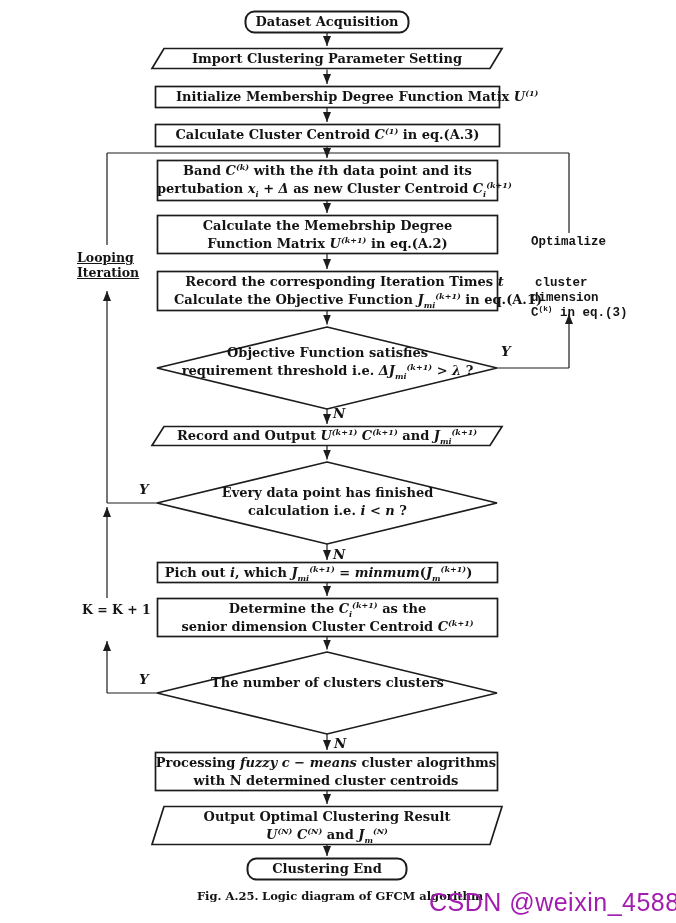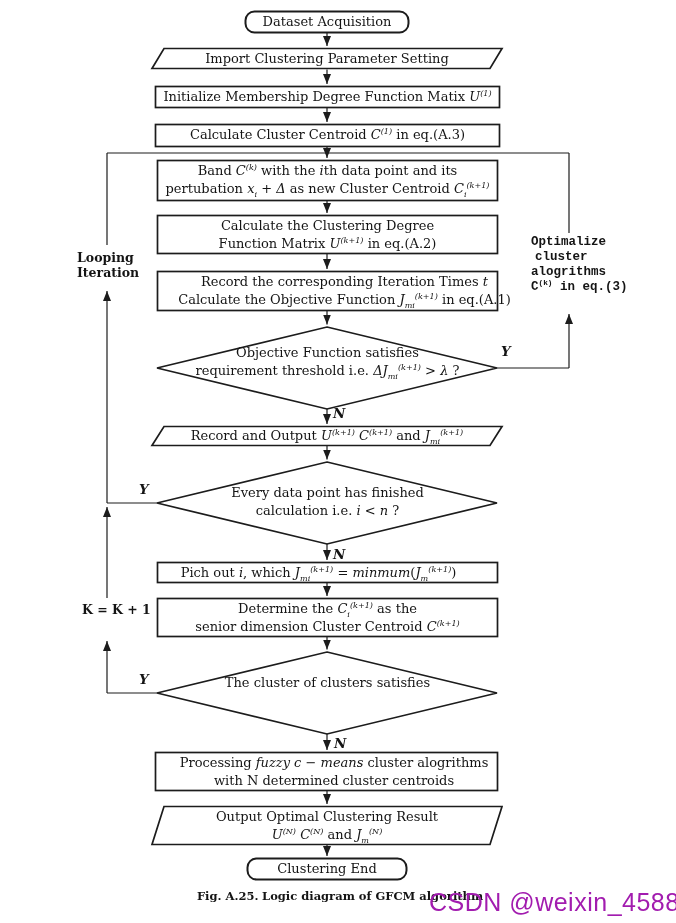--- a/index.html
+++ b/index.html
@@ -1,19 +1,19 @@
 <!DOCTYPE html>
 <html><head>
 <meta charset="utf-8">
 <style>
   html,body{margin:0;padding:0;background:#ffffff;}
   .stage{position:relative;width:676px;height:923px;background:#ffffff;overflow:hidden;
          font-family:"DejaVu Serif","Liberation Serif",serif;color:#141414;}
   .layer{position:absolute;left:0;top:0;}
-  .lbl{position:absolute;text-align:center;font-size:13px;line-height:18px;white-space:nowrap;color:#141414;}
+  .lbl{position:absolute;text-align:center;font-size:13px;line-height:18px;white-space:nowrap;color:#141414;font-weight:bold;}
   .lbl .ln{height:18px;}
   sup,sub{font-size:0.62em;line-height:0;}
   .side{position:absolute;font-weight:bold;font-size:12.5px;line-height:16px;text-align:left;white-space:nowrap;color:#141414;}
   .side .ln{height:15px;line-height:15px;}
   .yn{position:absolute;font-weight:bold;font-style:italic;font-size:13.5px;line-height:14px;color:#141414;}
   .caption{position:absolute;left:150px;top:889px;width:380px;text-align:center;font-size:11.5px;line-height:14px;white-space:nowrap;}
   .caption .b{font-weight:bold;text-align:center;}
   .caption .t{font-weight:bold;text-align:right;}
   .watermark{position:absolute;left:429px;top:888px;font-family:"Liberation Sans","DejaVu Sans",sans-serif;
              font-size:25px;letter-spacing:0.5px;color:#a21caf;white-space:nowrap;}
@@ -83,31 +83,31 @@
       <path class="cn" d="M497,368 H569"></path>
       <path class="cn" marker-end="url(#ah)" d="M569,368 V314"></path>
       <path class="cn" d="M569,233 V153"></path>
     </g>
   </svg>
 
   <div class="lbl" style="left:245px;top:13px;width:164px;">Dataset Acquisition</div>
 
   <div class="lbl" style="left:152px;top:50px;width:350px;">Import Clustering Parameter Setting</div>
 
-  <div class="lbl" style="left:155px;top:88px;width:345px;">Initialize Membership Degree Function Matix <i>U</i><sup><i>(1)</i></sup></div>
+  <div class="lbl" style="left:155px;top:88px;width:345px;padding-left:21px;">Initialize Membership Degree Function Matix <i>U</i><sup><i>(1)</i></sup></div>
 
   <div class="lbl" style="left:155px;top:126px;width:345px;">Calculate Cluster Centroid <i>C</i><sup><i>(1)</i></sup> in eq.(A.3)</div>
 
   <div class="lbl" style="left:157px;top:162px;width:341px;">
     <div class="ln">Band <i>C</i><sup><i>(k)</i></sup> with the <i>i</i>th data point and its</div>
     <div class="ln">pertubation <i>x</i><sub><i>i</i></sub> + <i>Δ</i> as new Cluster Centroid <i>C</i><sub><i>i</i></sub><sup><i>(k+1)</i></sup></div>
   </div>
 
   <div class="lbl" style="left:157px;top:217px;width:341px;">
-    <div class="ln">Calculate the Clustering Degree</div>
+    <div class="ln">Calculate the Memebrship Degree</div>
     <div class="ln">Function Matrix <i>U</i><sup><i>(k+1)</i></sup> in eq.(A.2)</div>
   </div>
 
   <div class="lbl" style="left:174px;top:273px;width:341px;">
     <div class="ln">Record the corresponding Iteration Times <i>t</i></div>
     <div class="ln">Calculate the Objective Function <i>J</i><sub><i>mi</i></sub><sup><i>(k+1)</i></sup> in eq.(A.1)</div>
   </div>
 
   <div class="lbl" style="left:157px;top:344px;width:341px;">
     <div class="ln">Objective Function satisfies</div>
@@ -122,53 +122,53 @@
   </div>
 
   <div class="lbl" style="left:148px;top:564px;width:341px;">Pich out <i>i</i>, which <i>J</i><sub><i>mi</i></sub><sup><i>(k+1)</i></sup> = <i>minmum</i>(<i>J</i><sub><i>m</i></sub><sup><i>(k+1)</i></sup>)</div>
 
   <div class="lbl" style="left:157px;top:600px;width:341px;">
     <div class="ln">Determine the <i>C</i><sub><i>i</i></sub><sup><i>(k+1)</i></sup> as the</div>
     <div class="ln">senior dimension Cluster Centroid <i>C</i><sup><i>(k+1)</i></sup></div>
   </div>
 
   <div class="lbl" style="left:157px;top:674px;width:341px;">
-    <div class="ln">The cluster of clusters satisfies</div>
+    <div class="ln">The number of clusters clusters</div>
   </div>
 
-  <div class="lbl" style="left:155px;top:754px;width:342px;padding-left:8px;">
+  <div class="lbl" style="left:155px;top:754px;width:342px;">
     <div class="ln">Processing <i>fuzzy c</i> − <i>means</i> cluster alogrithms</div>
     <div class="ln">with N determined cluster centroids</div>
   </div>
 
   <div class="lbl" style="left:152px;top:808px;width:350px;">
     <div class="ln">Output Optimal Clustering Result</div>
     <div class="ln"><i>U</i><sup><i>(N)</i></sup> <i>C</i><sup><i>(N)</i></sup> and <i>J</i><sub><i>m</i></sub><sup><i>(N)</i></sup></div>
   </div>
 
   <div class="lbl" style="left:247px;top:860px;width:160px;">Clustering End</div>
 
   <div class="yn" style="left:501px;top:344px;">Y</div>
   <div class="yn" style="left:333px;top:406px;">N</div>
   <div class="yn" style="left:139px;top:482px;">Y</div>
   <div class="yn" style="left:333px;top:547px;">N</div>
   <div class="yn" style="left:139px;top:672px;">Y</div>
   <div class="yn" style="left:334px;top:736px;">N</div>
 
-  <div class="side" style="left:77px;top:250px;">
+  <div class="side" style="left:77px;top:250px;text-decoration:underline;">
     <div class="ln">Looping</div>
     <div class="ln">Iteration</div>
   </div>
 
   <div class="side" style="left:82px;top:602px;">K = K + 1</div>
 
   <div class="side" style="left:531px;top:235px;font-family:Liberation Mono, monospace;">
     <div class="ln">Optimalize</div>
-    <div class="ln" style="padding-left:4px;">cluster</div>
-    <div class="ln">alogrithms</div>
+    <div class="ln" style="padding-left:4px;margin-top:26px;">cluster</div>
+    <div class="ln">dimension</div>
     <div class="ln">C<sup>(k)</sup> in eq.(3)</div>
   </div>
 
   <div class="caption">
     <span class="b">Fig. A.25.</span>
     <span class="t">Logic diagram of GFCM algorithm</span>
   </div>
 
   <div class="watermark">CSDN @weixin_45885225</div>
 

